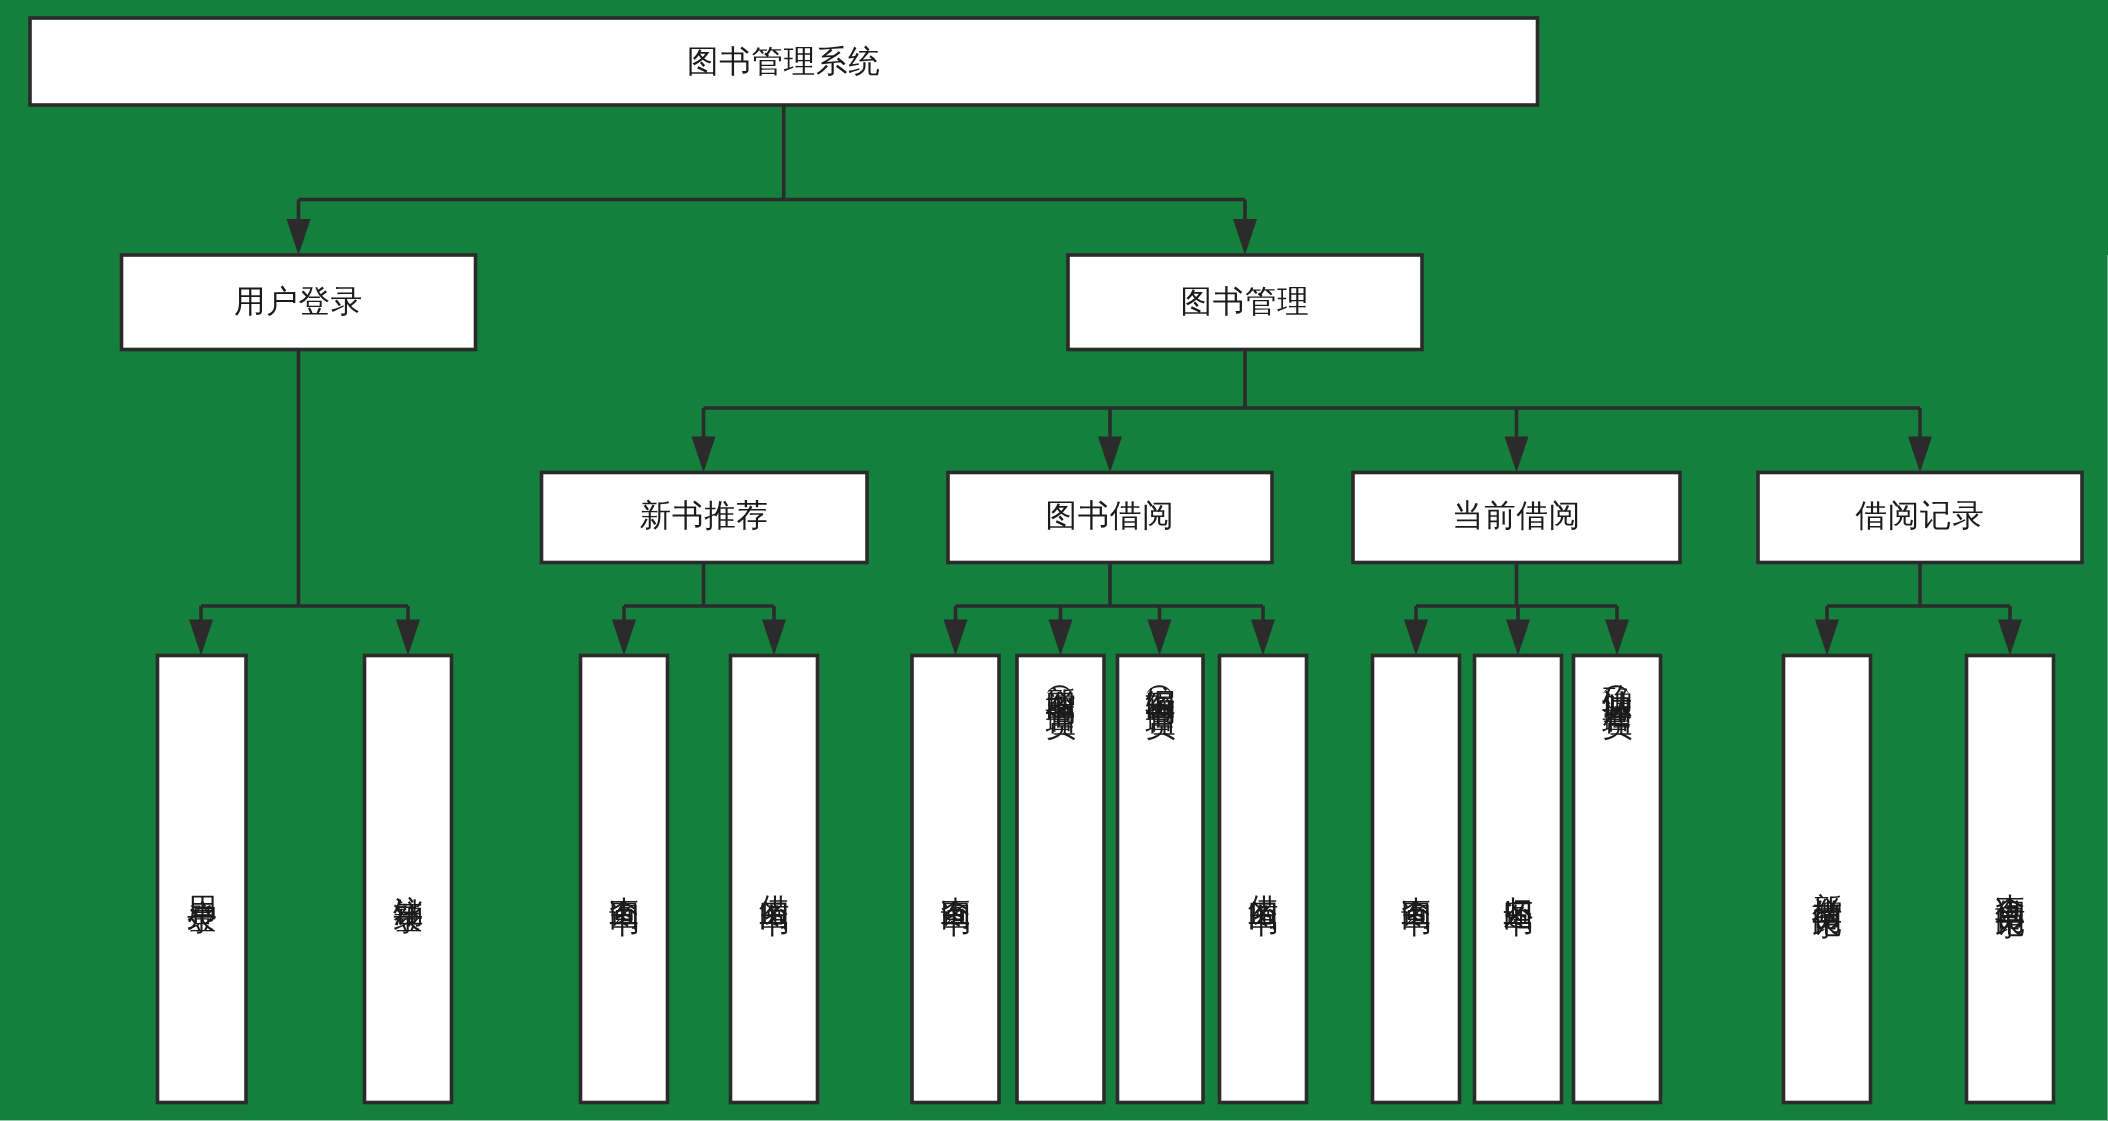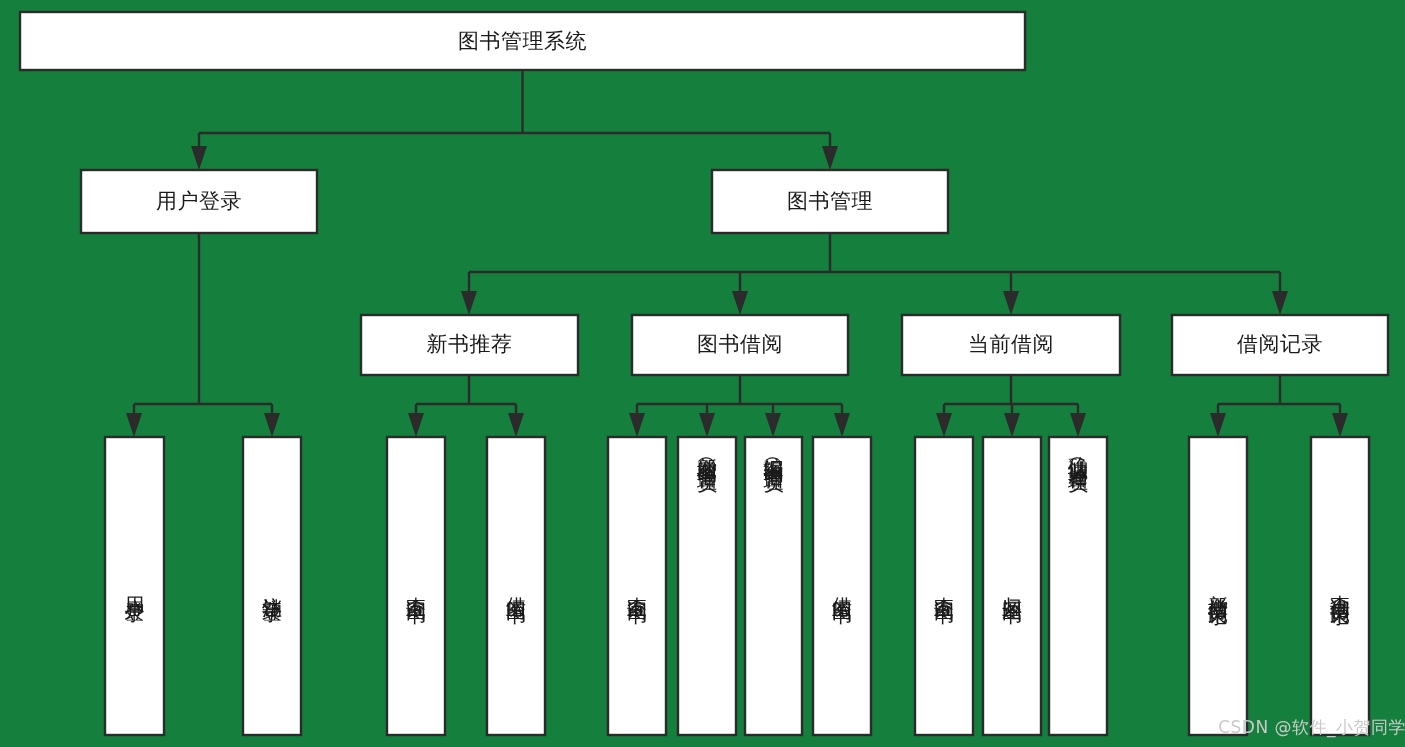--- a/index.html
+++ b/index.html
@@ -246,15 +246,14 @@
   <div class="leaf-label-wrap" style="left:1049px; top:441px; width:58px; height:294px; align-items:flex-start;">
     <span class="leaf-label-vert">确认归还（管理员）</span>
   </div>
   <div class="leaf-label-wrap" style="left:1189px; top:437px; width:58px; height:298px;">
     <span class="leaf-label-vert">新增借阅记录</span>
   </div>
   <div class="leaf-label-wrap" style="left:1311px; top:437px; width:58px; height:298px;">
     <span class="leaf-label-vert">查询借阅记录</span>
   </div>
 
-  <div class="watermark">CSDN @软件_小贺同学</div>
 
 </div>
 
 </body></html>

